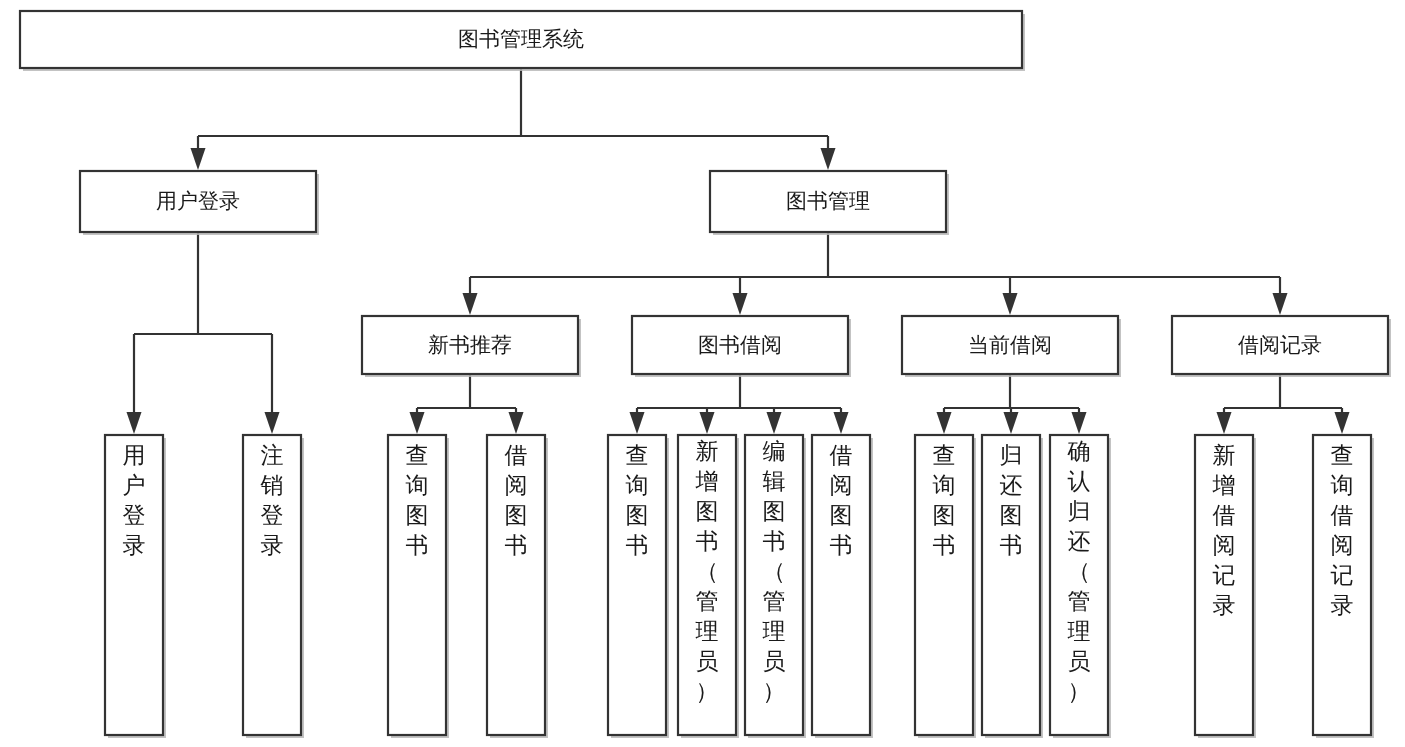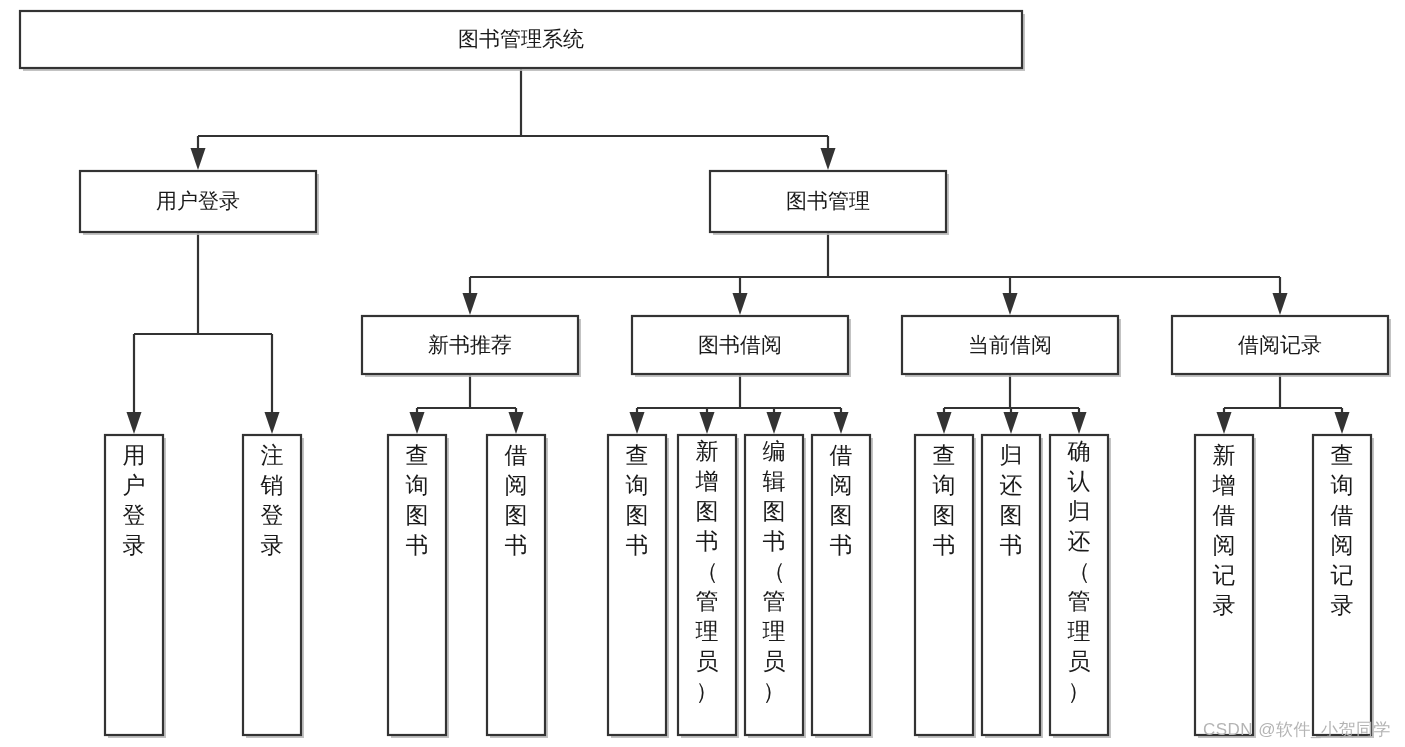--- a/index.html
+++ b/index.html
@@ -242,14 +242,13 @@
           <rect class="node-box" x="1195" y="435" width="58" height="300"></rect>
           <text class="node-label-vertical" x="1224" y="463"><tspan x="1224" dy="0">新</tspan><tspan x="1224" dy="30">增</tspan><tspan x="1224" dy="30">借</tspan><tspan x="1224" dy="30">阅</tspan><tspan x="1224" dy="30">记</tspan><tspan x="1224" dy="30">录</tspan></text>
         </g>
         <g>
           <rect class="node-shadow" x="1316" y="438" width="58" height="300"></rect>
           <rect class="node-box" x="1313" y="435" width="58" height="300"></rect>
           <text class="node-label-vertical" x="1342" y="463"><tspan x="1342" dy="0">查</tspan><tspan x="1342" dy="30">询</tspan><tspan x="1342" dy="30">借</tspan><tspan x="1342" dy="30">阅</tspan><tspan x="1342" dy="30">记</tspan><tspan x="1342" dy="30">录</tspan></text>
         </g>
       </g>
   </svg>
-  <div class="watermark">CSDN @软件_小贺同学</div>
 </div>
 
 </body></html>

